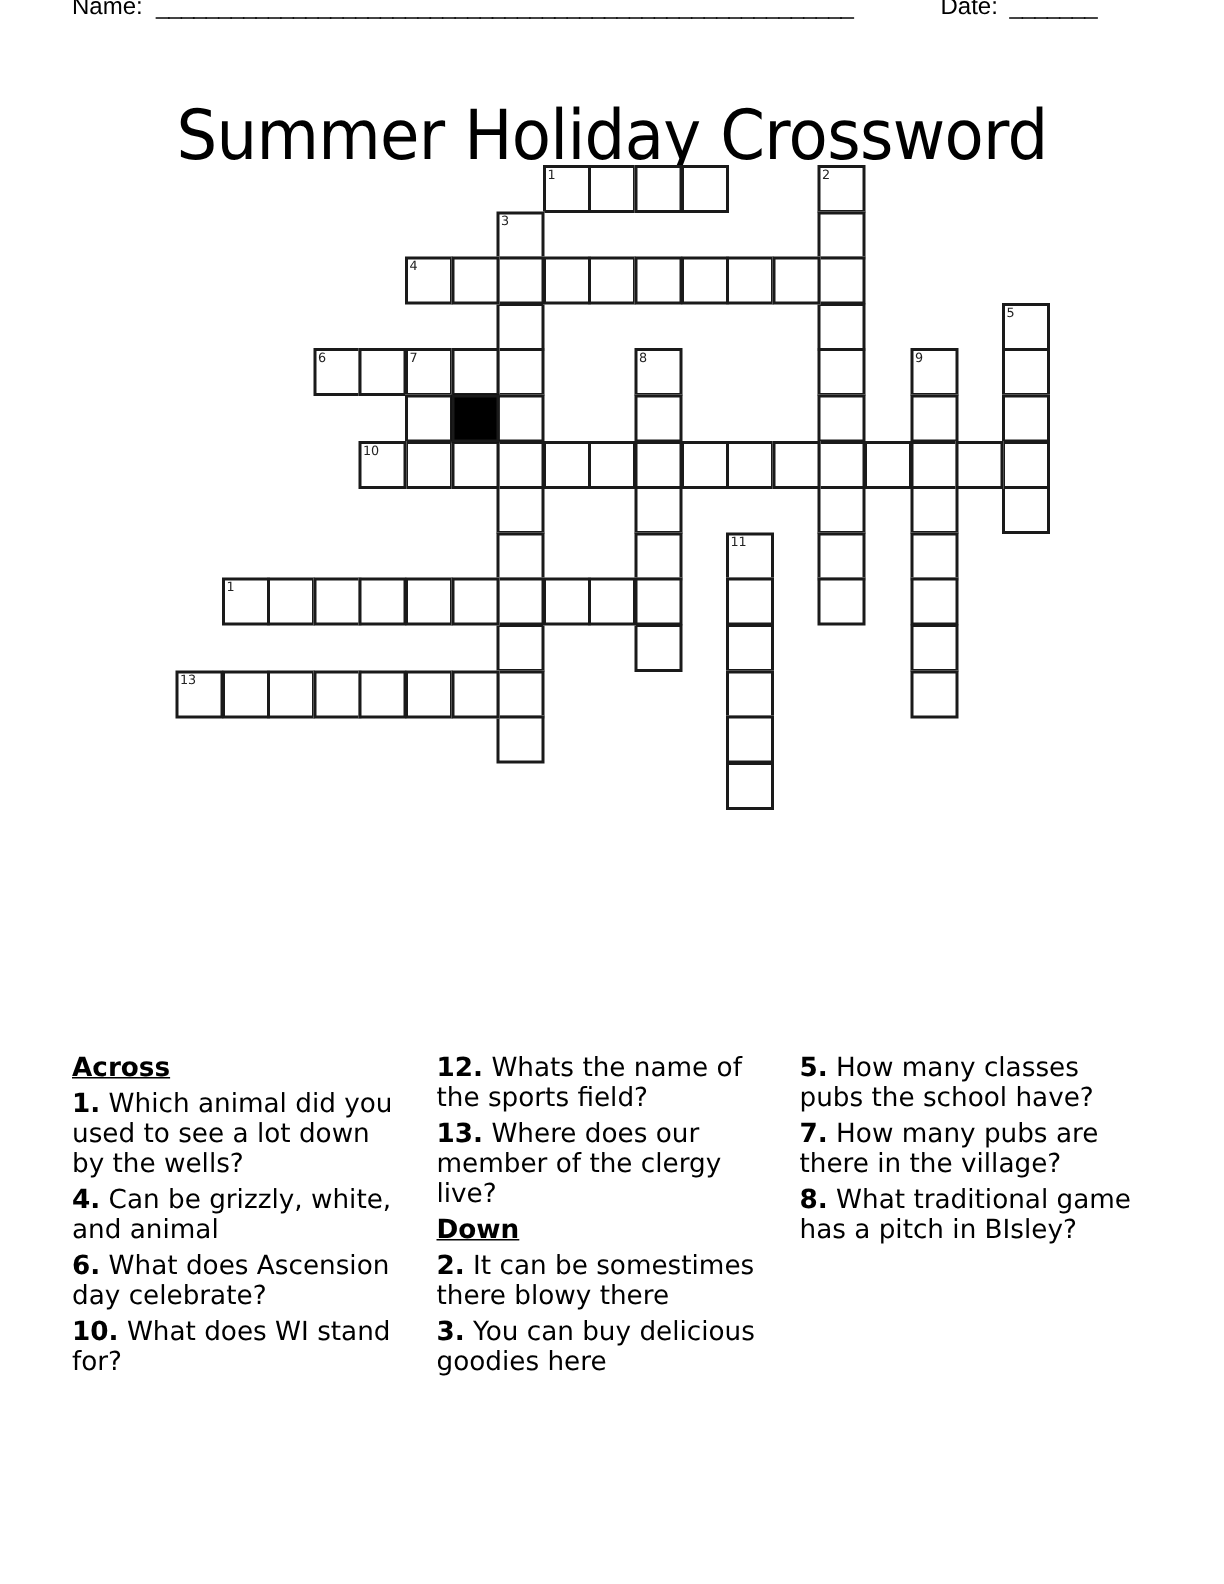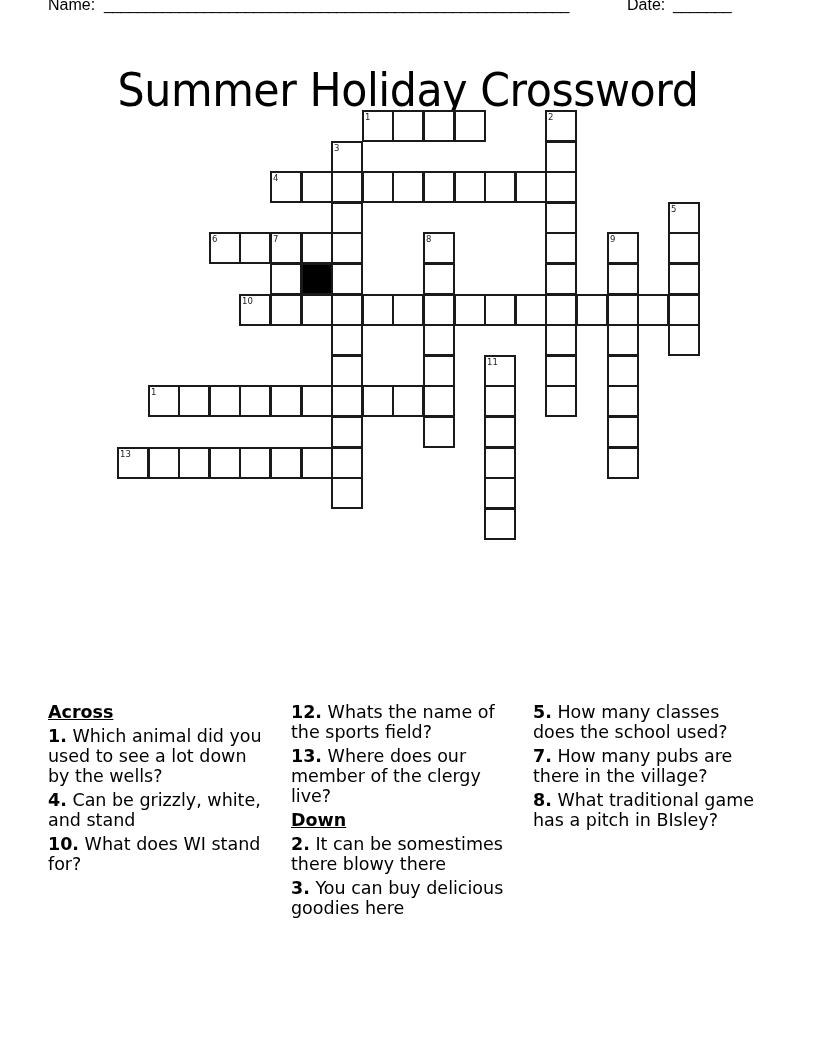--- a/index.html
+++ b/index.html
@@ -165,28 +165,29 @@
     <div class="cell" style="left: 239px; top: 447px;"></div>
     <div class="cell" style="left: 270px; top: 447px;"></div>
     <div class="cell" style="left: 301px; top: 447px;"></div>
     <div class="cell black" style="left: 301px; top: 263px;"></div>
   </div>
 
 <div class="clues">
   <div class="col c1">
     <span class="heading">Across</span>
     <div class="clue"><span class="cn">1.</span> <span>Which animal did you used to see a lot down by the wells?</span></div>
-    <div class="clue"><span class="cn">4.</span> <span>Can be grizzly, white, and stand</span></div>
+    <div class="clue"><span class="cn">4.</span> <span>Can be grizzly, white, and animal</span></div>
+    <div class="clue"><span class="cn">6.</span> <span>What does Ascension day celebrate?</span></div>
     <div class="clue"><span class="cn">10.</span> <span>What does WI stand for?</span></div>
   </div>
   <div class="col c2">
     <div class="clue"><span class="cn">12.</span> <span>Whats the name of the sports field?</span></div>
     <div class="clue"><span class="cn">13.</span> <span>Where does our member of the clergy live?</span></div>
     <span class="heading">Down</span>
     <div class="clue"><span class="cn">2.</span> <span>It can be somestimes there blowy there</span></div>
     <div class="clue"><span class="cn">3.</span> <span>You can buy delicious goodies here</span></div>
   </div>
   <div class="col c3">
-    <div class="clue"><span class="cn">5.</span> <span>How many classes does the school used?</span></div>
+    <div class="clue"><span class="cn">5.</span> <span>How many classes pubs the school have?</span></div>
     <div class="clue"><span class="cn">7.</span> <span>How many pubs are there in the village?</span></div>
     <div class="clue"><span class="cn">8.</span> <span>What traditional game has a pitch in BIsley?</span></div>
   </div>
 </div>
 
 </body></html>

